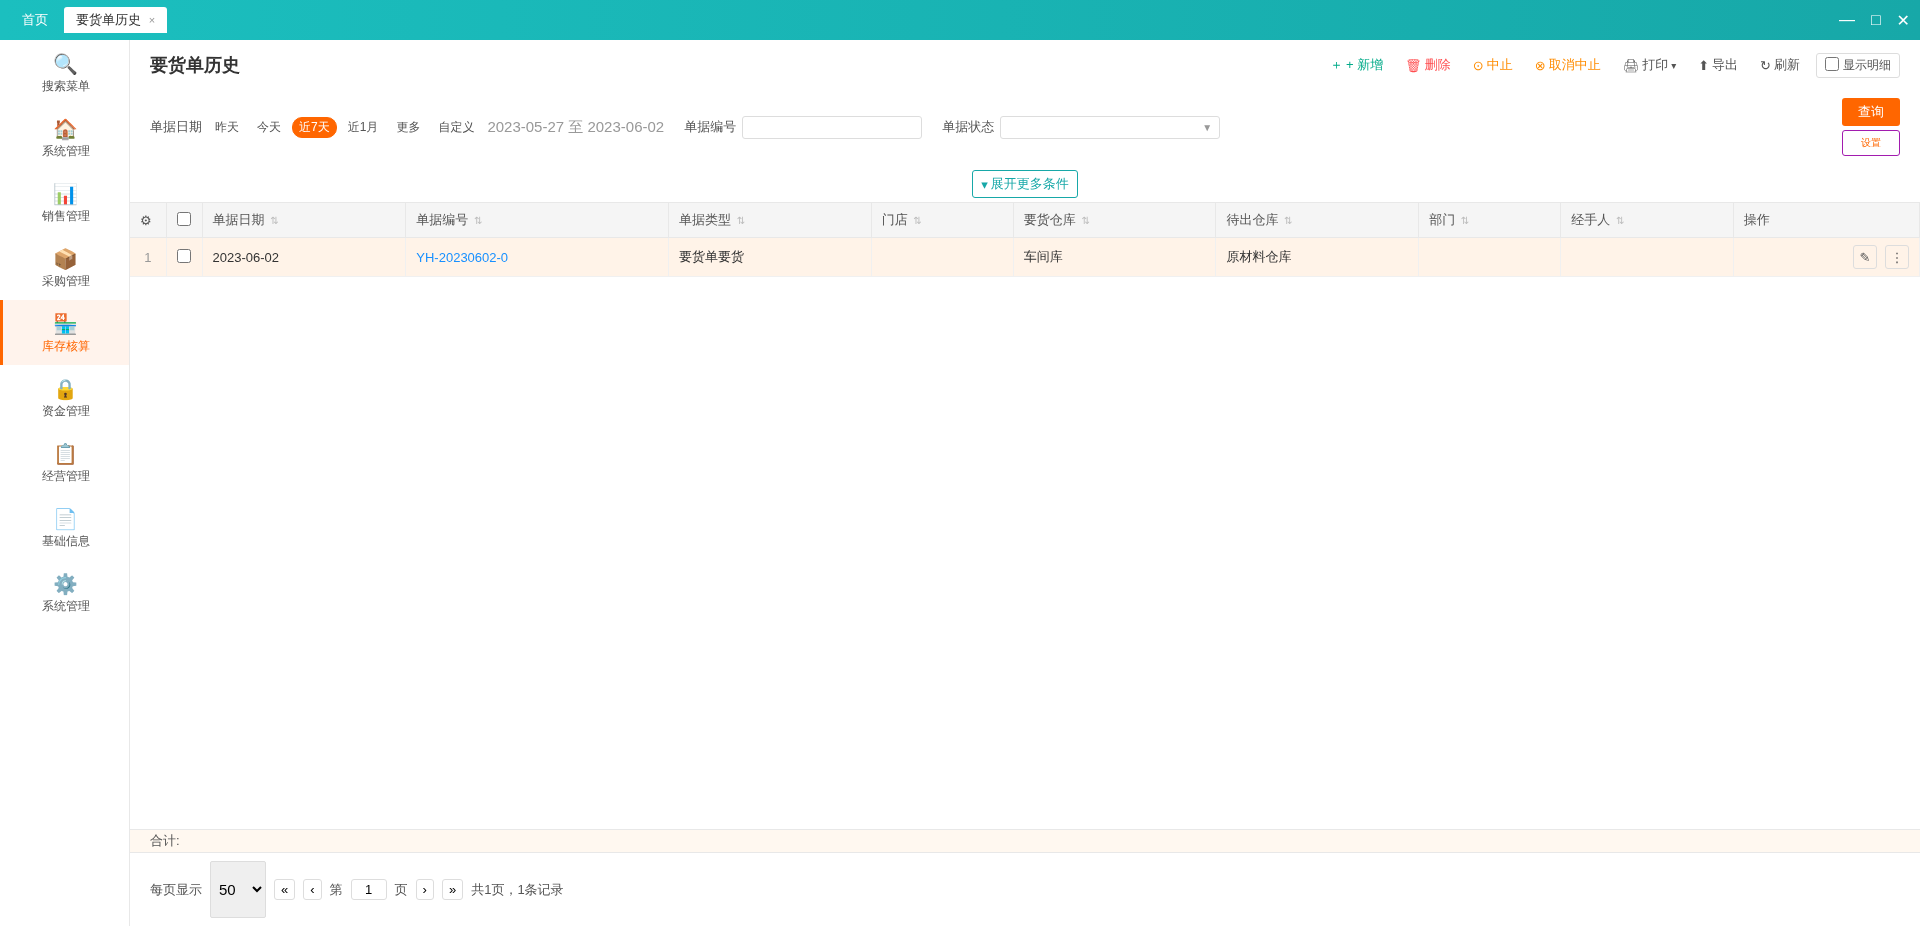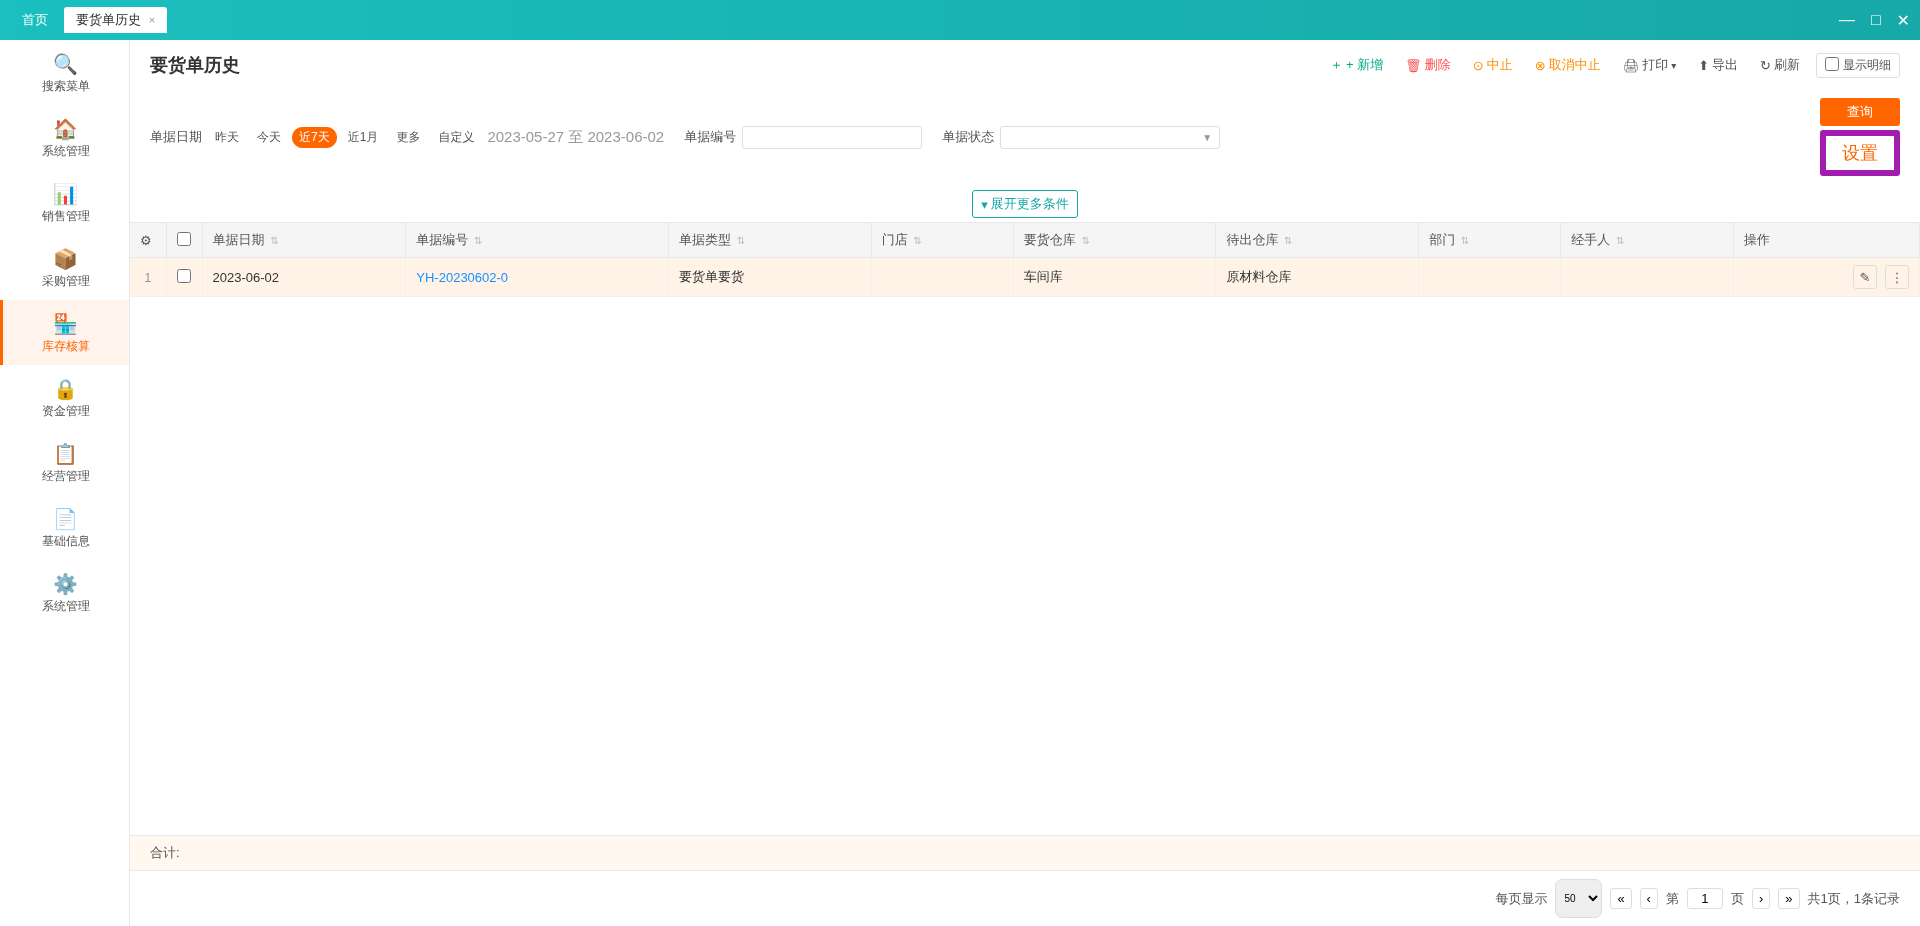--- a/index.html
+++ b/index.html
@@ -149,25 +149,25 @@
       color: white;
       border: none;
       padding: 5px 16px;
       border-radius: 3px;
       cursor: pointer;
       font-size: 13px;
     }
     .btn-orange-outline {
       background: white;
       color: #ff6600;
-      border: 6px solid #a21caf;
+      border: 1px solid #a21caf;
       padding: 5px 16px;
       border-radius: 3px;
       cursor: pointer;
-      font-size: 18px;
+      font-size: 10px;
     }
 
     
     .filter-area {
       padding: 10px 20px 8px;
       background: #fff;
       flex-shrink: 0;
     }
     .filter-row {
       display: flex;
@@ -327,43 +327,42 @@
     }
     .gear-th {
       width: 36px;
       text-align: center;
     }
     .checkbox-th { width: 36px; text-align: center; }
 
     
     .table-footer {
       background: #fff8f0;
-      padding: 8px 20px;
+      padding: 2px 20px;
       border-top: 1px solid #e8e8e8;
       font-size: 13px;
       color: #555;
       flex-shrink: 0;
     }
     .pagination-bar {
       background: #fff;
       padding: 8px 20px;
       border-top: 1px solid #e8e8e8;
       display: flex;
       align-items: center;
-      justify-content: flex-end;
       gap: 8px;
       font-size: 13px;
       color: #555;
       flex-shrink: 0;
     }
     .page-size-select {
       border: 1px solid #ddd;
-      border-radius: 7px;
-      padding: 12px 4px;
-      font-size: 10px;
+      border-radius: 2px;
+      padding: 18px 4px;
+      font-size: 15px;
     }
     .page-btn {
       padding: 2px 6px;
       border: 1px solid #ddd;
       border-radius: 3px;
       cursor: pointer;
       background: white;
       font-size: 13px;
     }
     .page-input {

